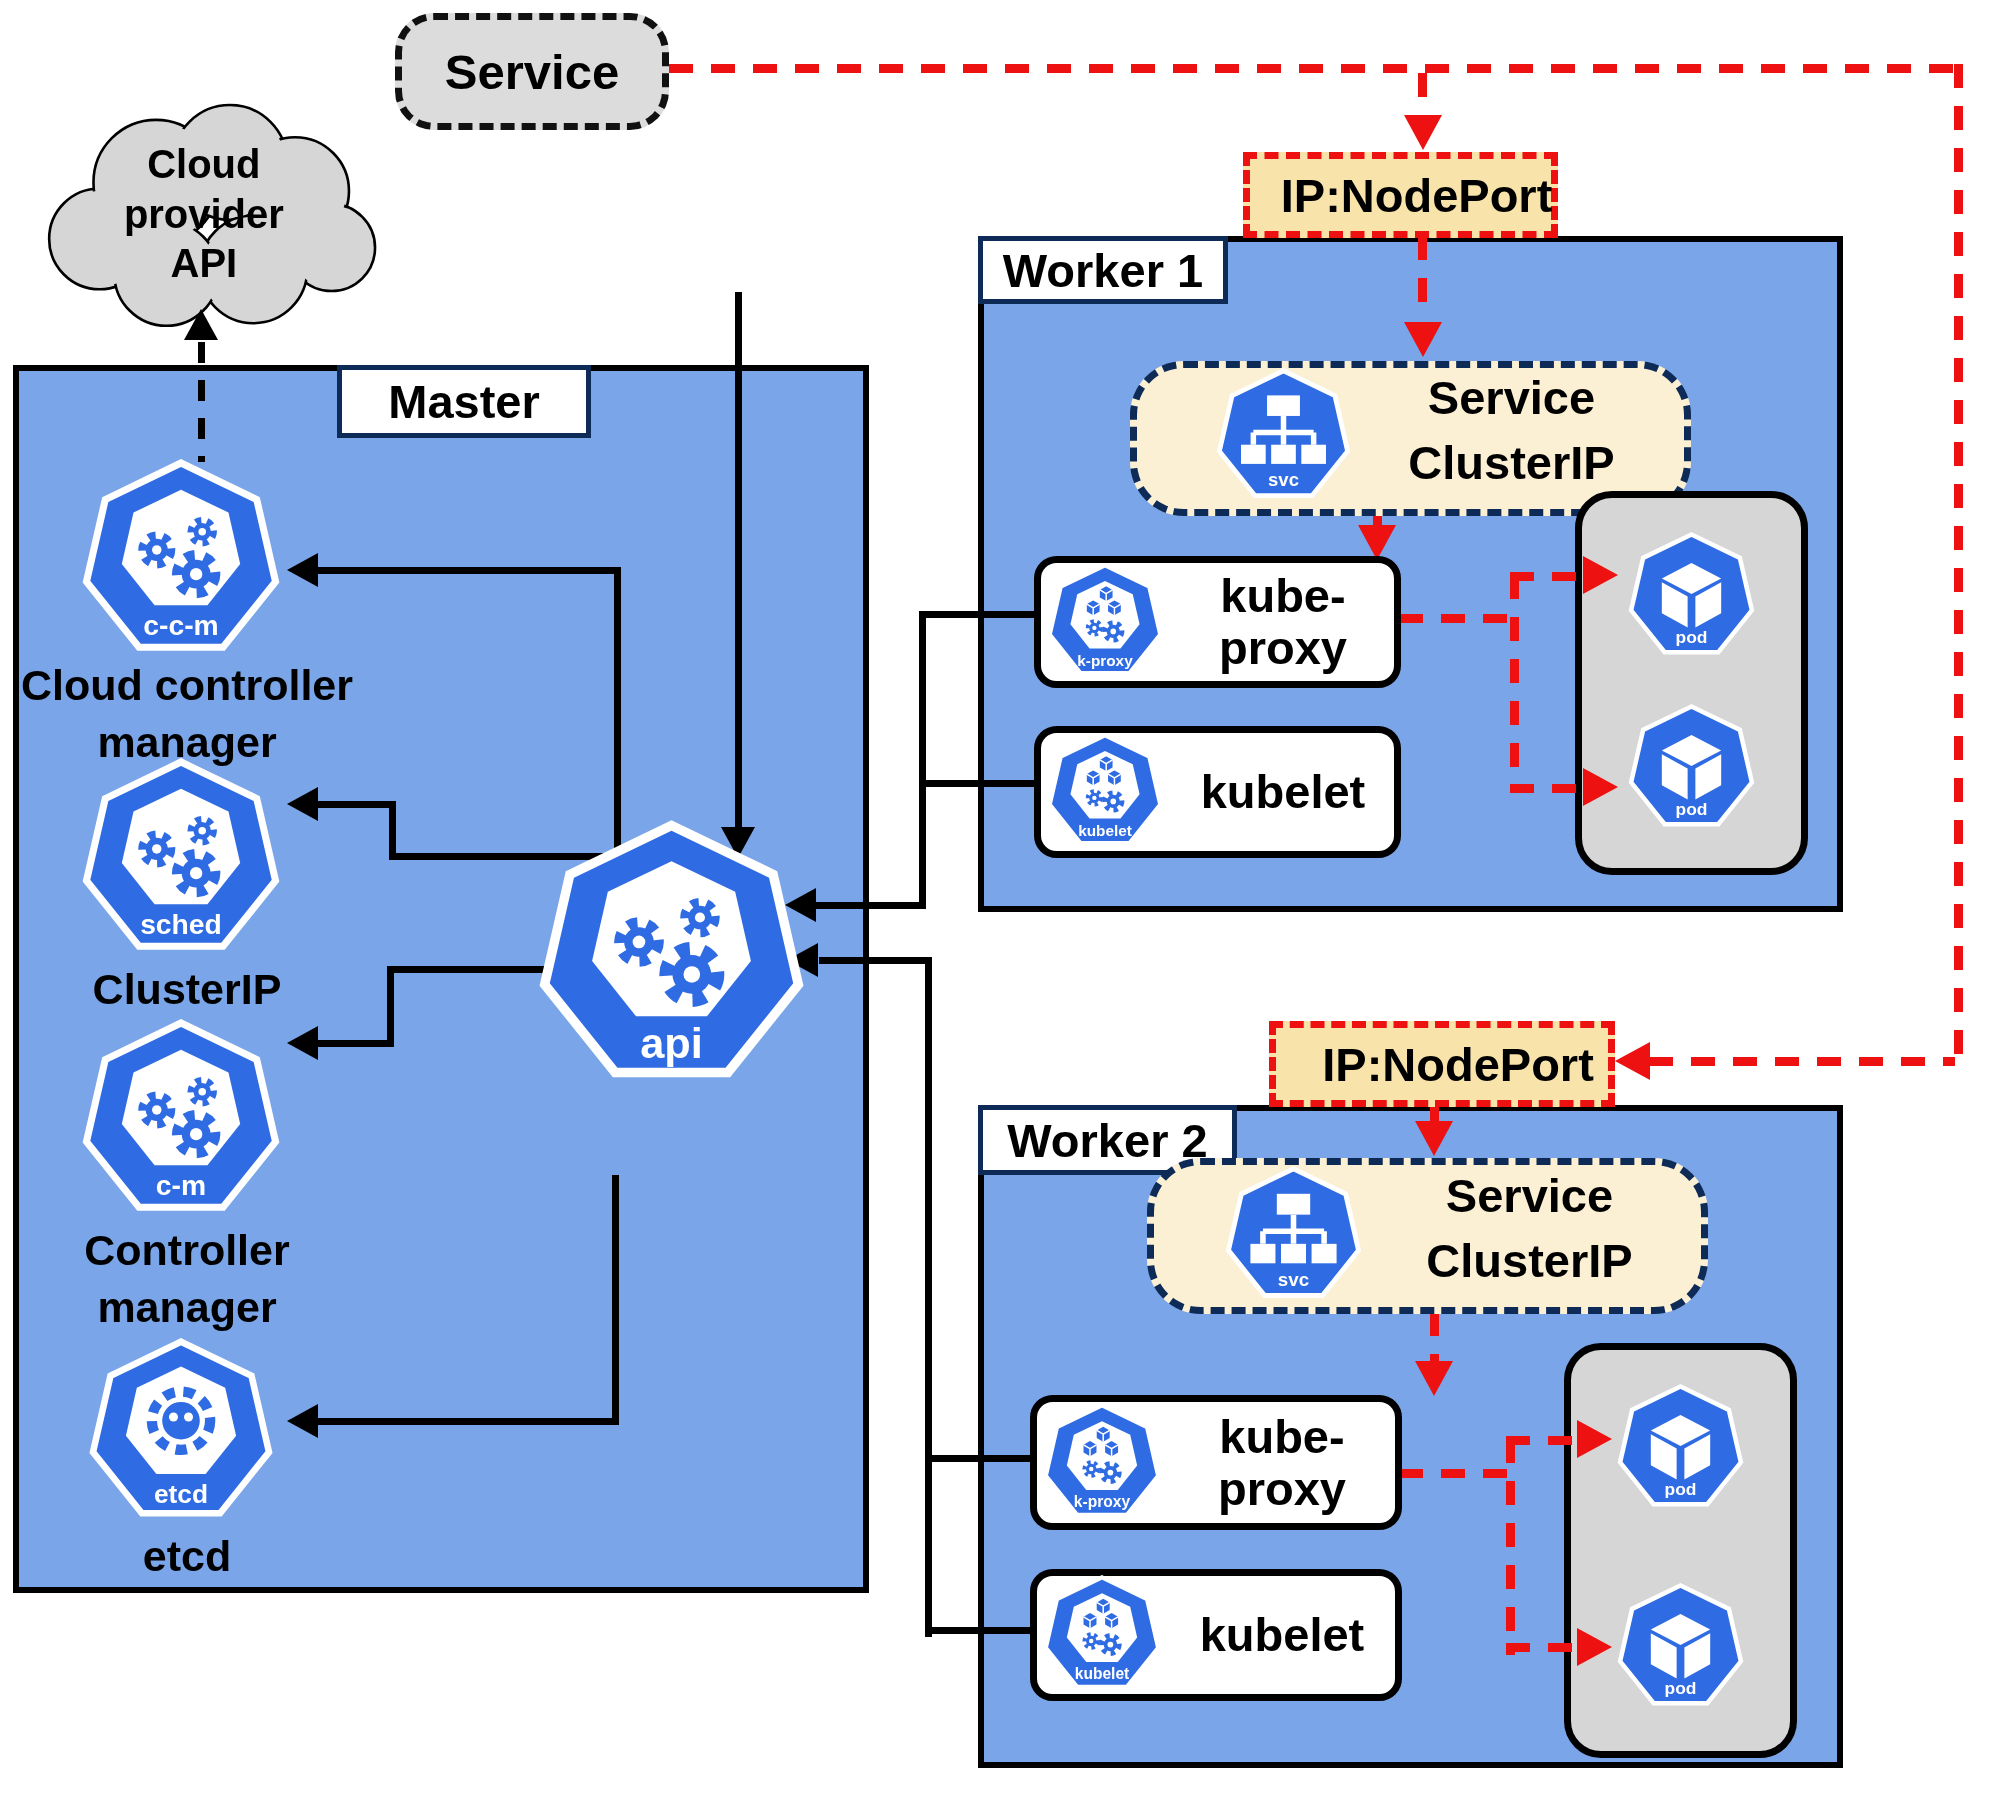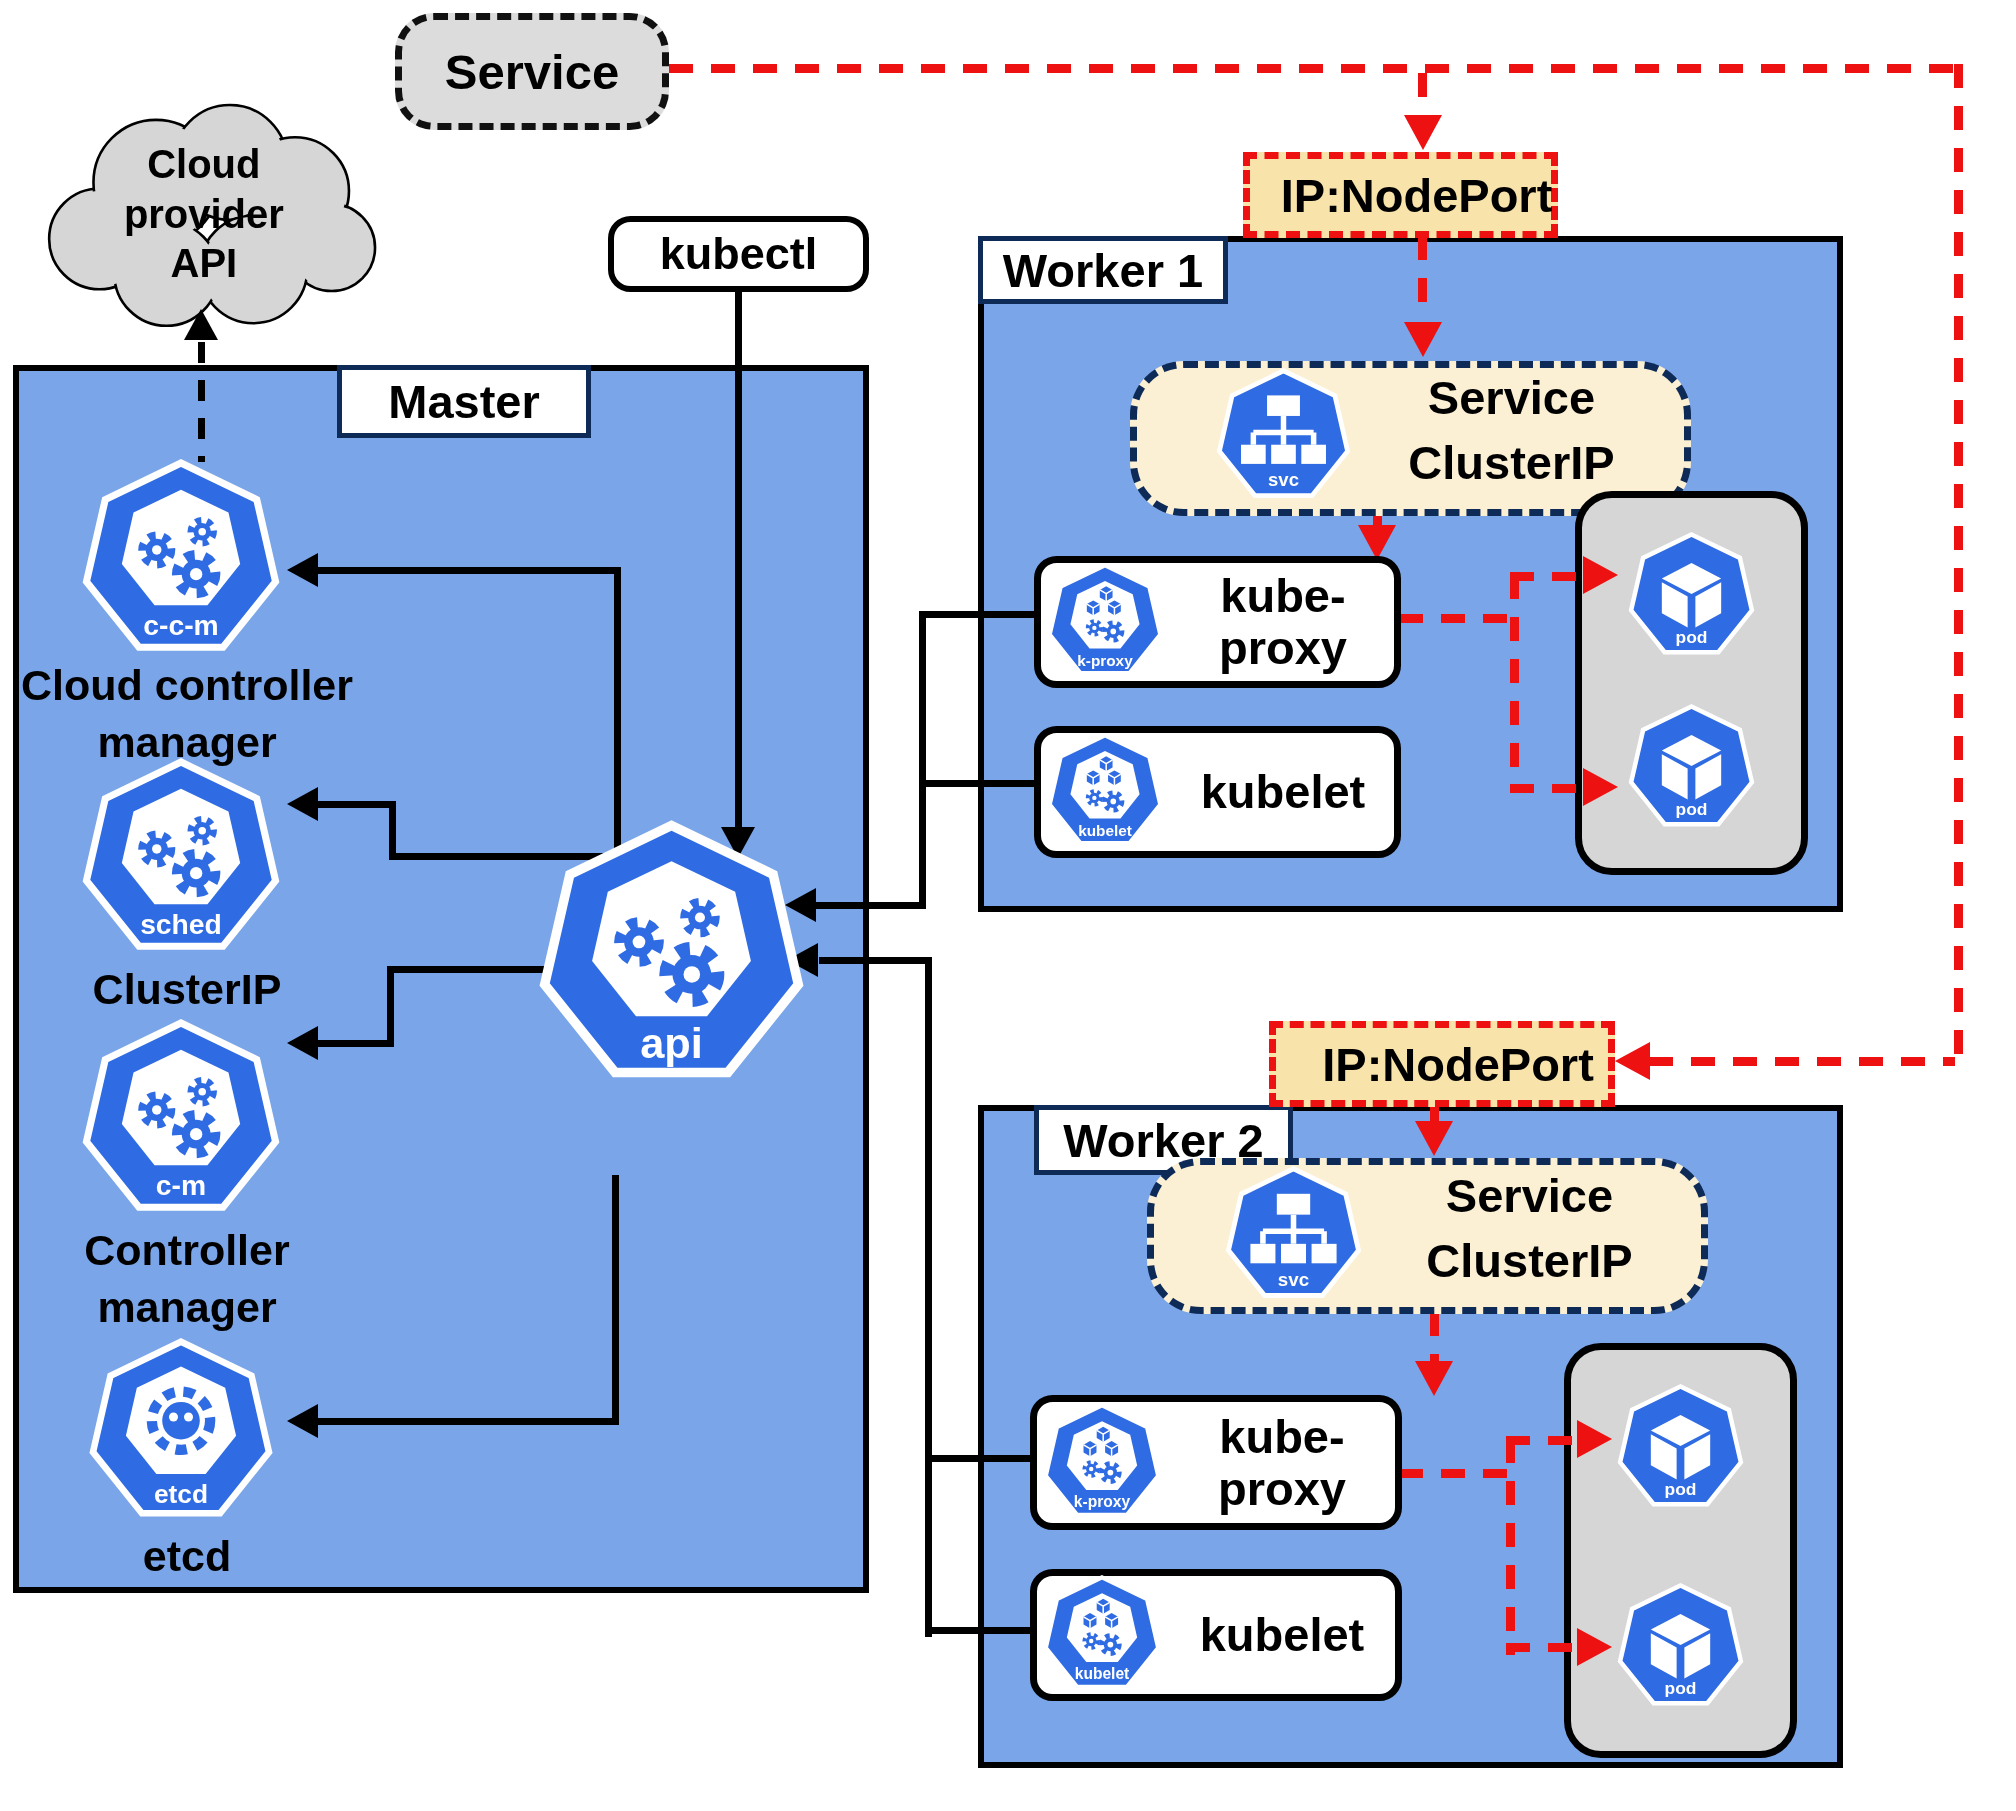--- a/index.html
+++ b/index.html
@@ -133,23 +133,20 @@
     <text class="cloudtext" x="215" y="214">API</text>
   </svg>
 
   <div class="abs z2 ah ah-up-black" style="left:184px;top:309px"></div>
   <div class="abs z2 vdash-black" style="left:198px;top:342px;height:120px"></div>
 
   <div class="abs z3 flexc" style="left:395px;top:13px;width:274px;height:117px;background:var(--clientgray);border:7px dashed #111;border-radius:39px;box-sizing:border-box">
     <span style="font-size:49px">Service</span>
   </div>
 
-  <div class="abs z3 flexc" style="left:608px;top:216px;width:261px;height:76px;background:#fff;border:6px solid #000;border-radius:22.6px;box-sizing:border-box">
-    <span style="font-size:45px">kubectl</span>
-  </div>
   <div class="abs z2 vline" style="left:735px;top:292px;height:537px"></div>
   <div class="abs z2 ah ah-down-black" style="left:721px;top:827px"></div>
 
   <div class="abs z1 nodebox" style="left:13px;top:365px;width:856px;height:1228px"></div>
   <div class="abs z3 titlebox flexc" style="left:337px;top:365px;width:254px;height:73px">
     <span>Master</span>
   </div>
 
   <svg class="abs z3 hepticon" style="left:80px;top:459px" width="202" height="202" viewBox="0 0 100 100">
     <use href="#hept-base"></use>
@@ -283,21 +280,21 @@
   </svg>
 
   <div class="abs z2 hdash-red" style="left:1399px;top:614px;width:121px"></div>
   <div class="abs z2 vdash-red" style="left:1510px;top:575px;height:216px"></div>
   <div class="abs z4 hdash-red" style="left:1510px;top:572px;width:74px"></div>
   <div class="abs z4 ah ah-right-red" style="left:1583px;top:556px"></div>
   <div class="abs z4 hdash-red" style="left:1510px;top:784px;width:74px"></div>
   <div class="abs z4 ah ah-right-red" style="left:1583px;top:768px"></div>
 
   <div class="abs z1 nodebox" style="left:978px;top:1105px;width:865px;height:663px"></div>
-  <div class="abs z3 titlebox flexc" style="left:1034px;top:1105px;width:259px;height:70px">
+  <div class="abs z3 titlebox flexc" style="left:978px;top:1105px;width:259px;height:70px">
     <span>Worker 2</span>
   </div>
 
   <div class="abs z3 nodeport flexc" style="left:1269px;top:1021px;width:346px;height:86px">
     <span>IP:NodePort</span>
   </div>
   <div class="abs z2 vdash-red" style="left:1430px;top:1105px;height:15.6px"></div>
   <div class="abs z2 ah ah-down-red" style="left:1415px;top:1121px"></div>
 
   <div class="abs z3 clusterip" style="left:1147px;top:1158px;width:561px;height:156px"></div>

